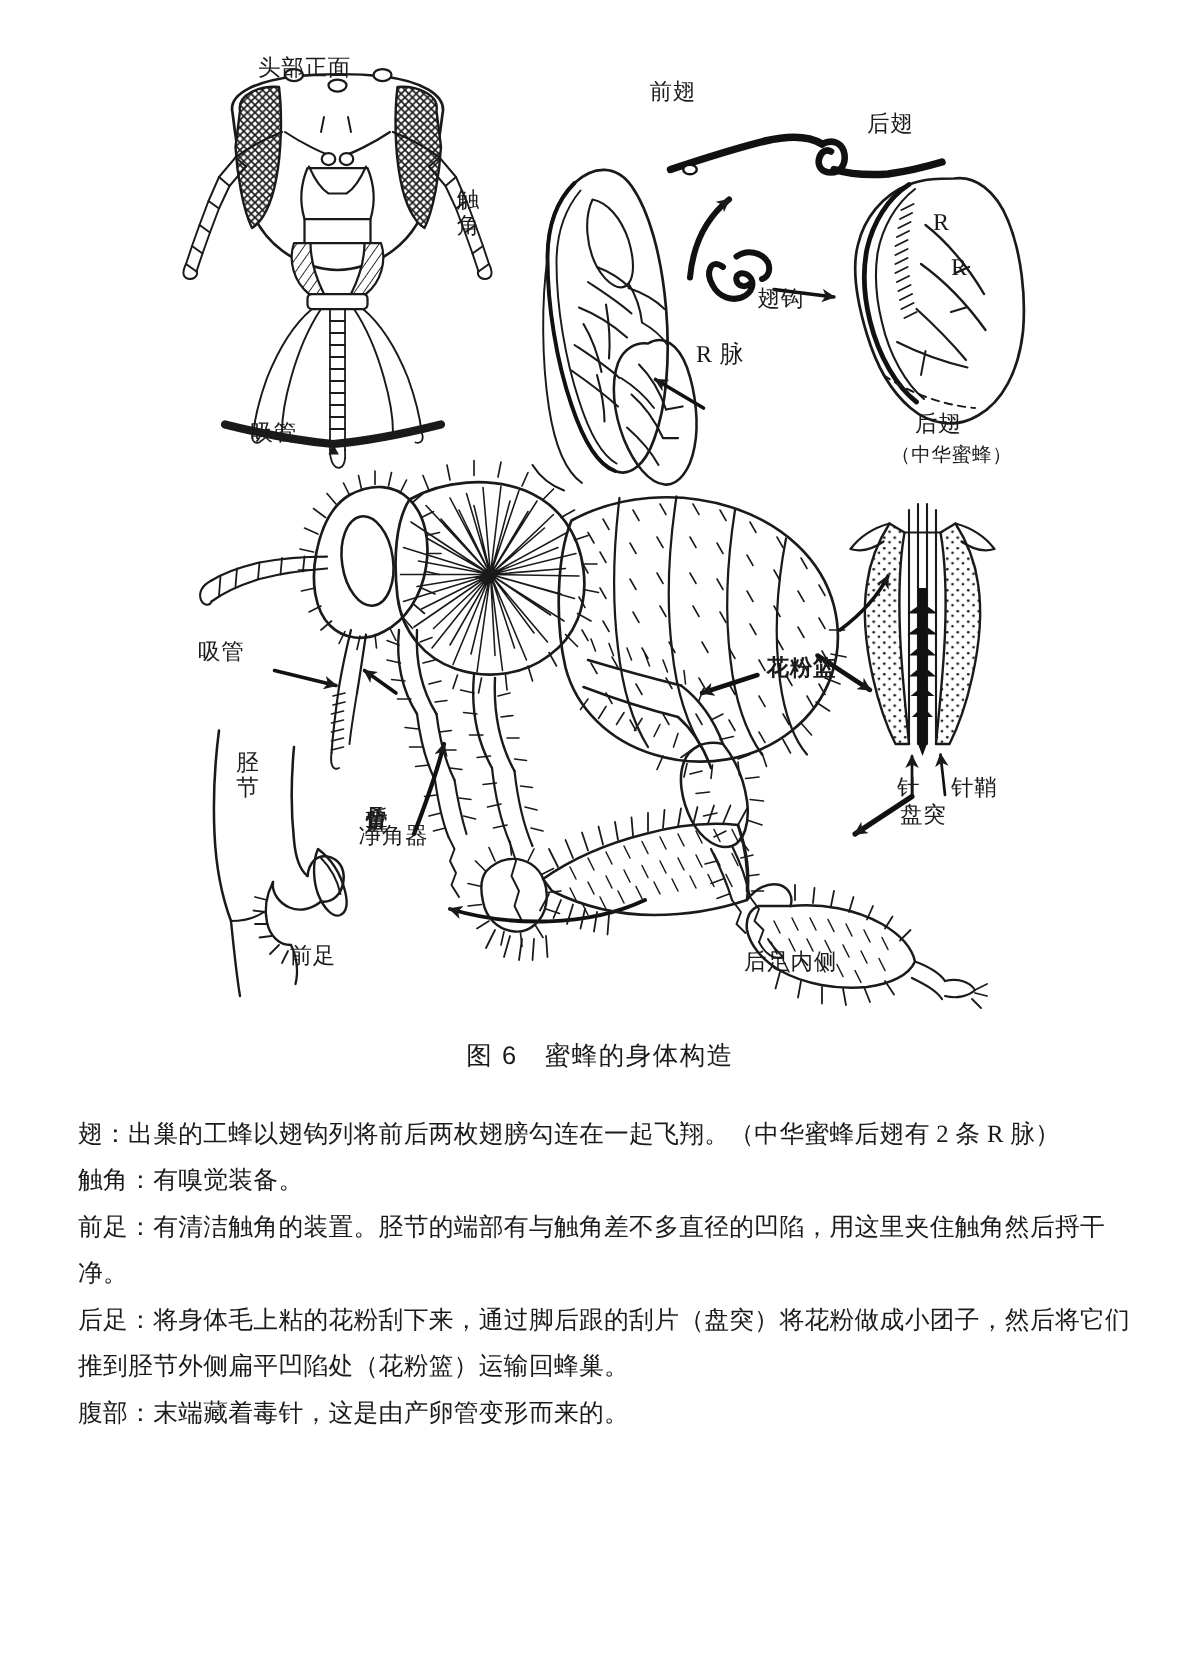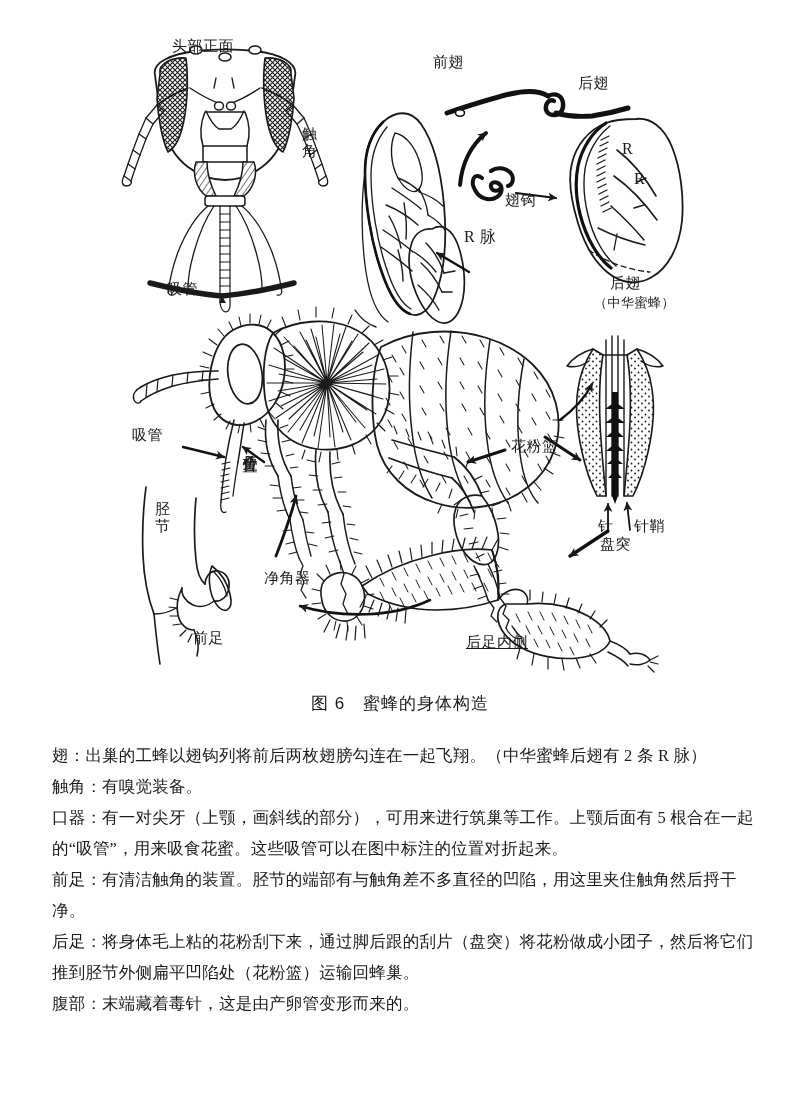--- a/index.html
+++ b/index.html
@@ -17,20 +17,21 @@
     color: #1a1a1a;
     overflow: hidden;
   }
 
   
   #figure-area {
     position: absolute;
     left: 0; top: 0;
     width: 800px;
     height: 680px;
+    text-align: right;
   }
   #figure-svg {
     position: absolute;
     left: 0; top: 0;
     width: 800px;
     height: 680px;
   }
 
   
   .lbl {
@@ -593,37 +594,36 @@
   <div class="lbl" style="left:610px; top:275px;">后翅</div>
   <div class="lbl small" style="left:594px; top:296px;">（中华蜜蜂）</div>
 
   <div class="lbl" style="left:132px; top:427px;">吸管</div>
 
   <div class="lbl vert" style="left:243px; top:443px; height:86px;">折叠位置</div>
 
   <div class="lbl" style="left:155px; top:501px; width:18px; line-height:1.1;">胫
 节</div>
 
-  <div class="lbl" style="left:264px; top:550px;margin-top:20px;">净角器</div>
+  <div class="lbl" style="left:239px; top:550px;">净角器</div>
 
   <div class="lbl" style="left:193px; top:630px;">前足</div>
 
-  <div class="lbl" style="left:511px; top:438px;">花粉篮</div>
+  <div class="lbl" style="left:511px; top:438px;font-weight:bold;">花粉篮</div>
 
   <div class="lbl" style="left:598px; top:518px;">针</div>
 
   <div class="lbl" style="left:634px; top:518px;">针鞘</div>
 
   <div class="lbl" style="left:600px; top:536px;">盘突</div>
 
-  <div class="lbl" style="left:466px; top:634px;text-decoration:underline;">后足内侧</div>
+  <div class="lbl" style="left:496px; top:634px;">后足内侧</div>
 </div>
 
 <div id="caption">图 6　蜜蜂的身体构造</div>
 
 <div id="body-text">
   <p class="para">翅：出巢的工蜂以翅钩列将前后两枚翅膀勾连在一起飞翔。（中华蜜蜂后翅有 2 条 R 脉）</p>
   <p class="para">触角：有嗅觉装备。</p>
-  <p class="para">口器：有一对尖牙（上颚，画斜线的部分），可用来进行筑巢等工作。上颚后面有 5 根合在一起的“吸管”，用来吸食花蜜。这些吸管可以在图中标注的位置对折起来。</p>
   <p class="para">前足：有清洁触角的装置。胫节的端部有与触角差不多直径的凹陷，用这里夹住触角然后捋干净。</p>
   <p class="para">后足：将身体毛上粘的花粉刮下来，通过脚后跟的刮片（盘突）将花粉做成小团子，然后将它们推到胫节外侧扁平凹陷处（花粉篮）运输回蜂巢。</p>
   <p class="para">腹部：末端藏着毒针，这是由产卵管变形而来的。</p>
 </div>
 
 </body></html>

